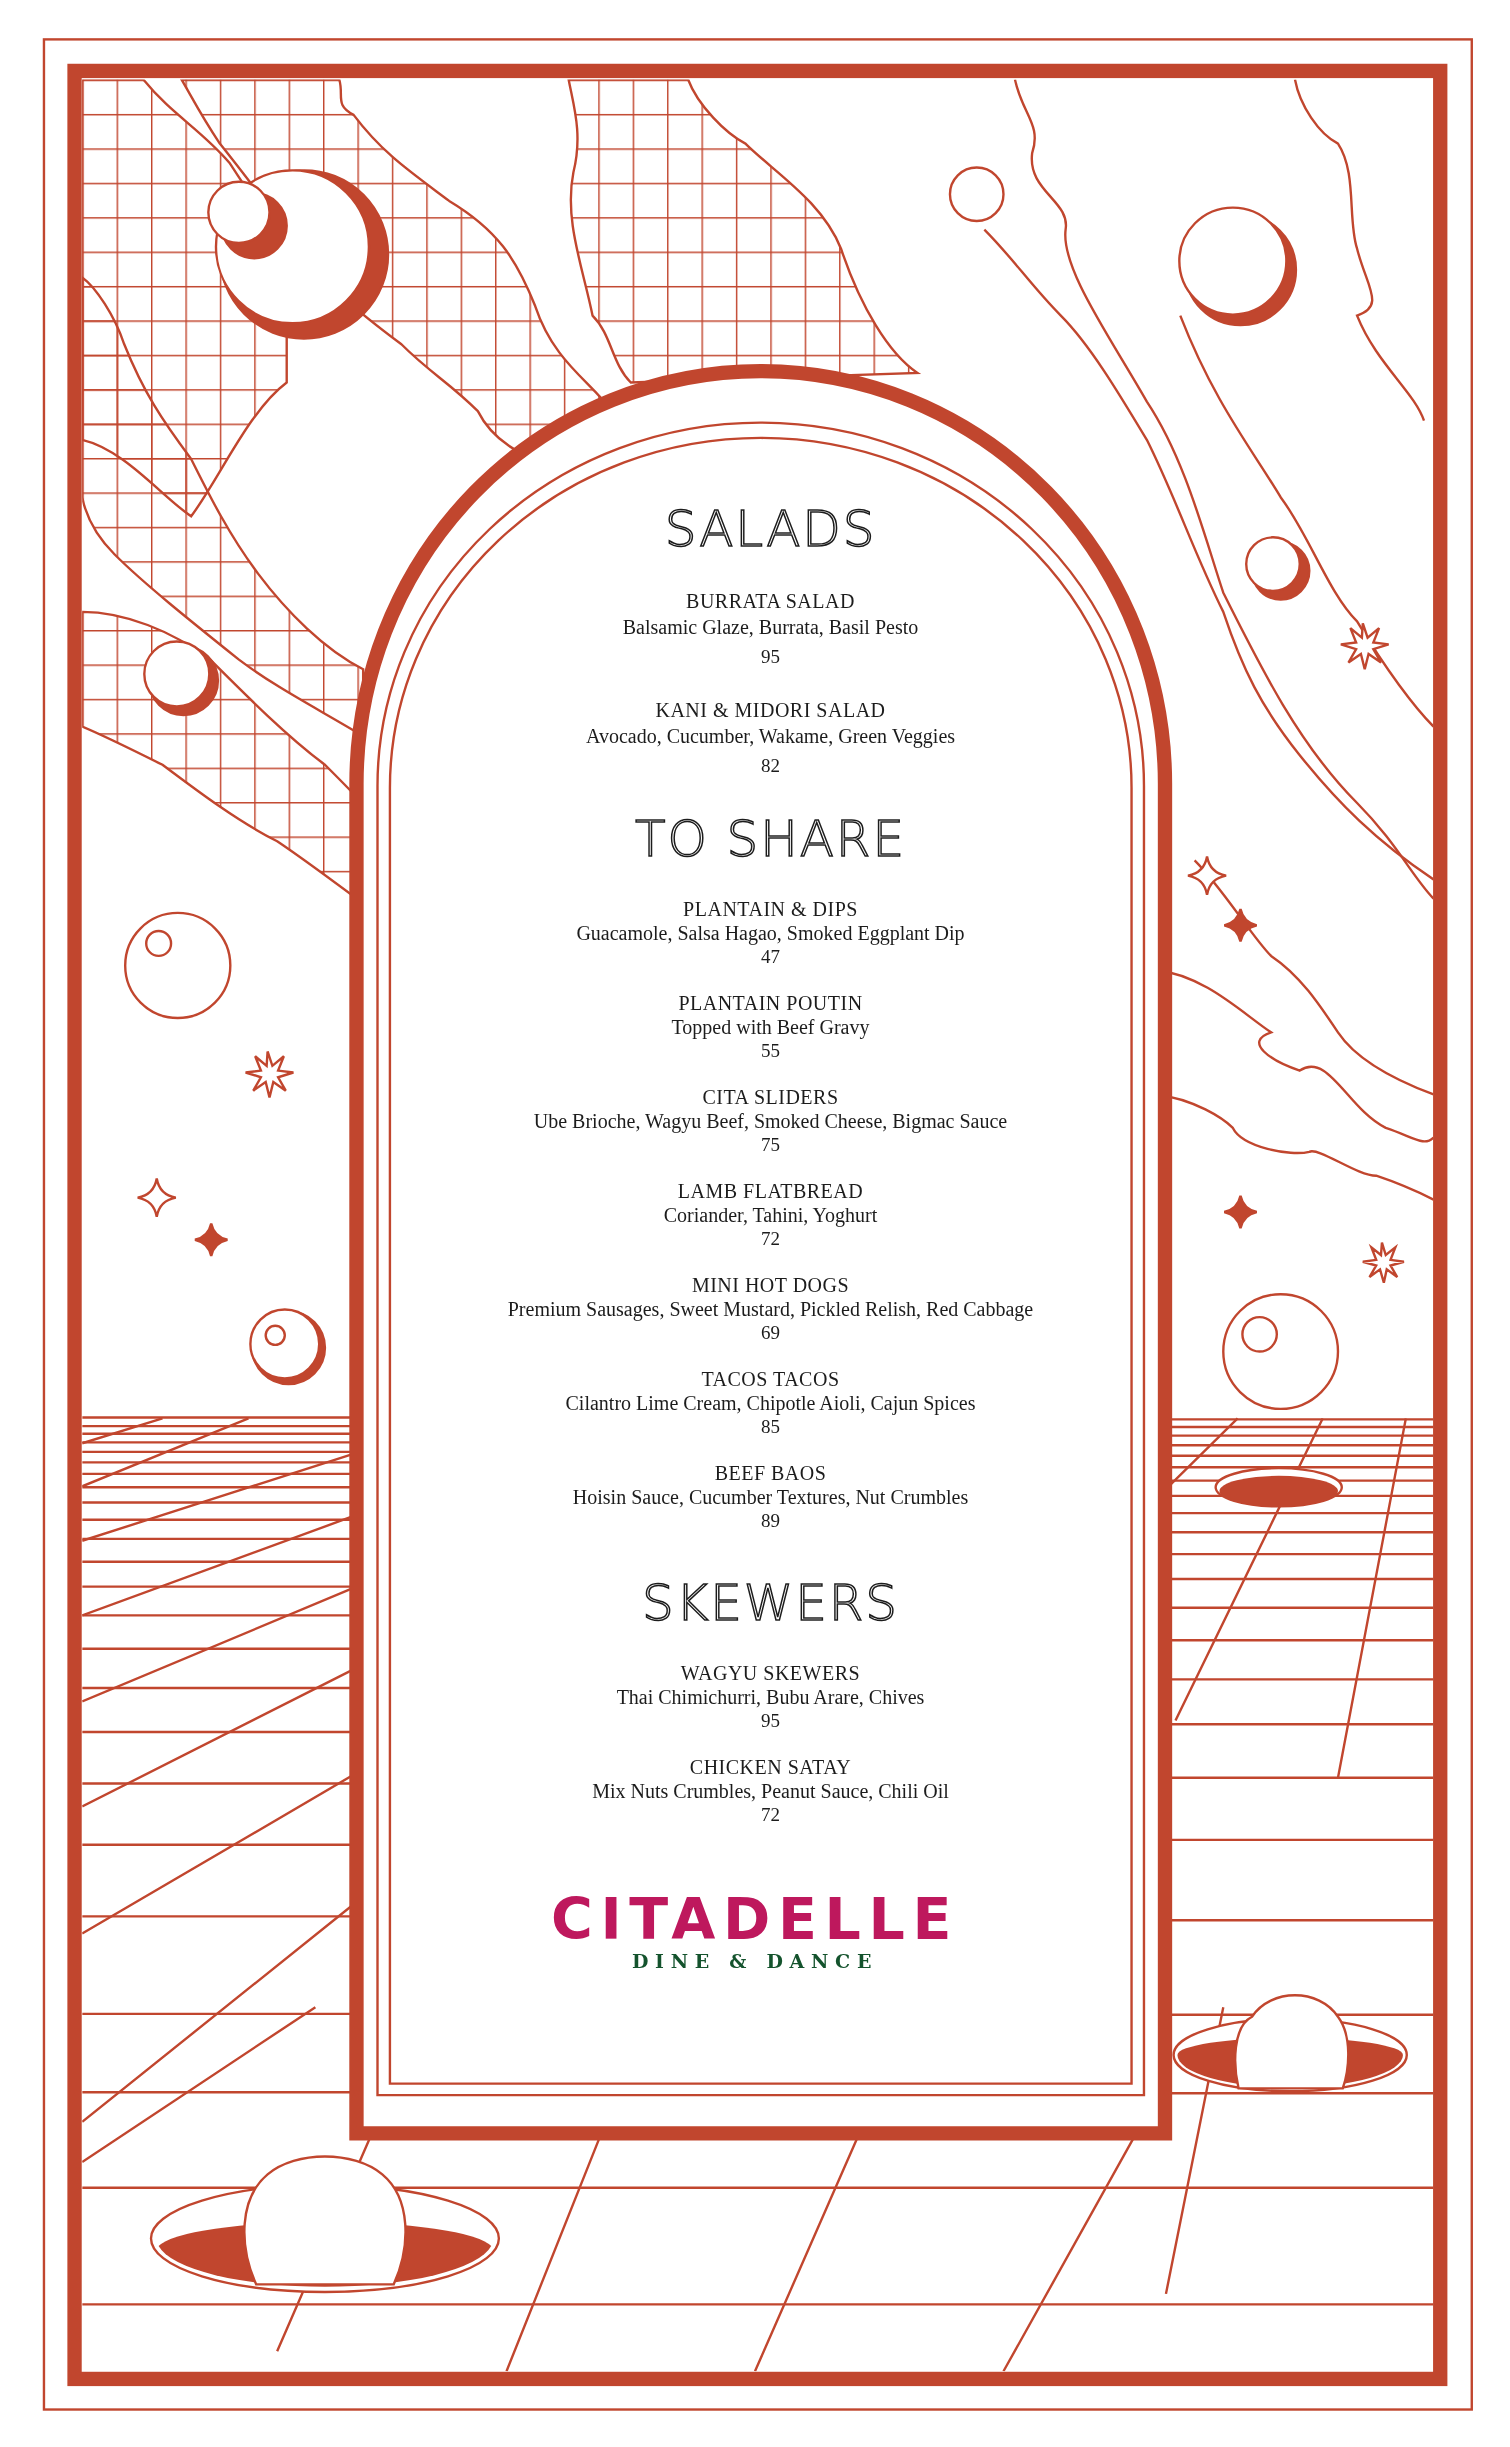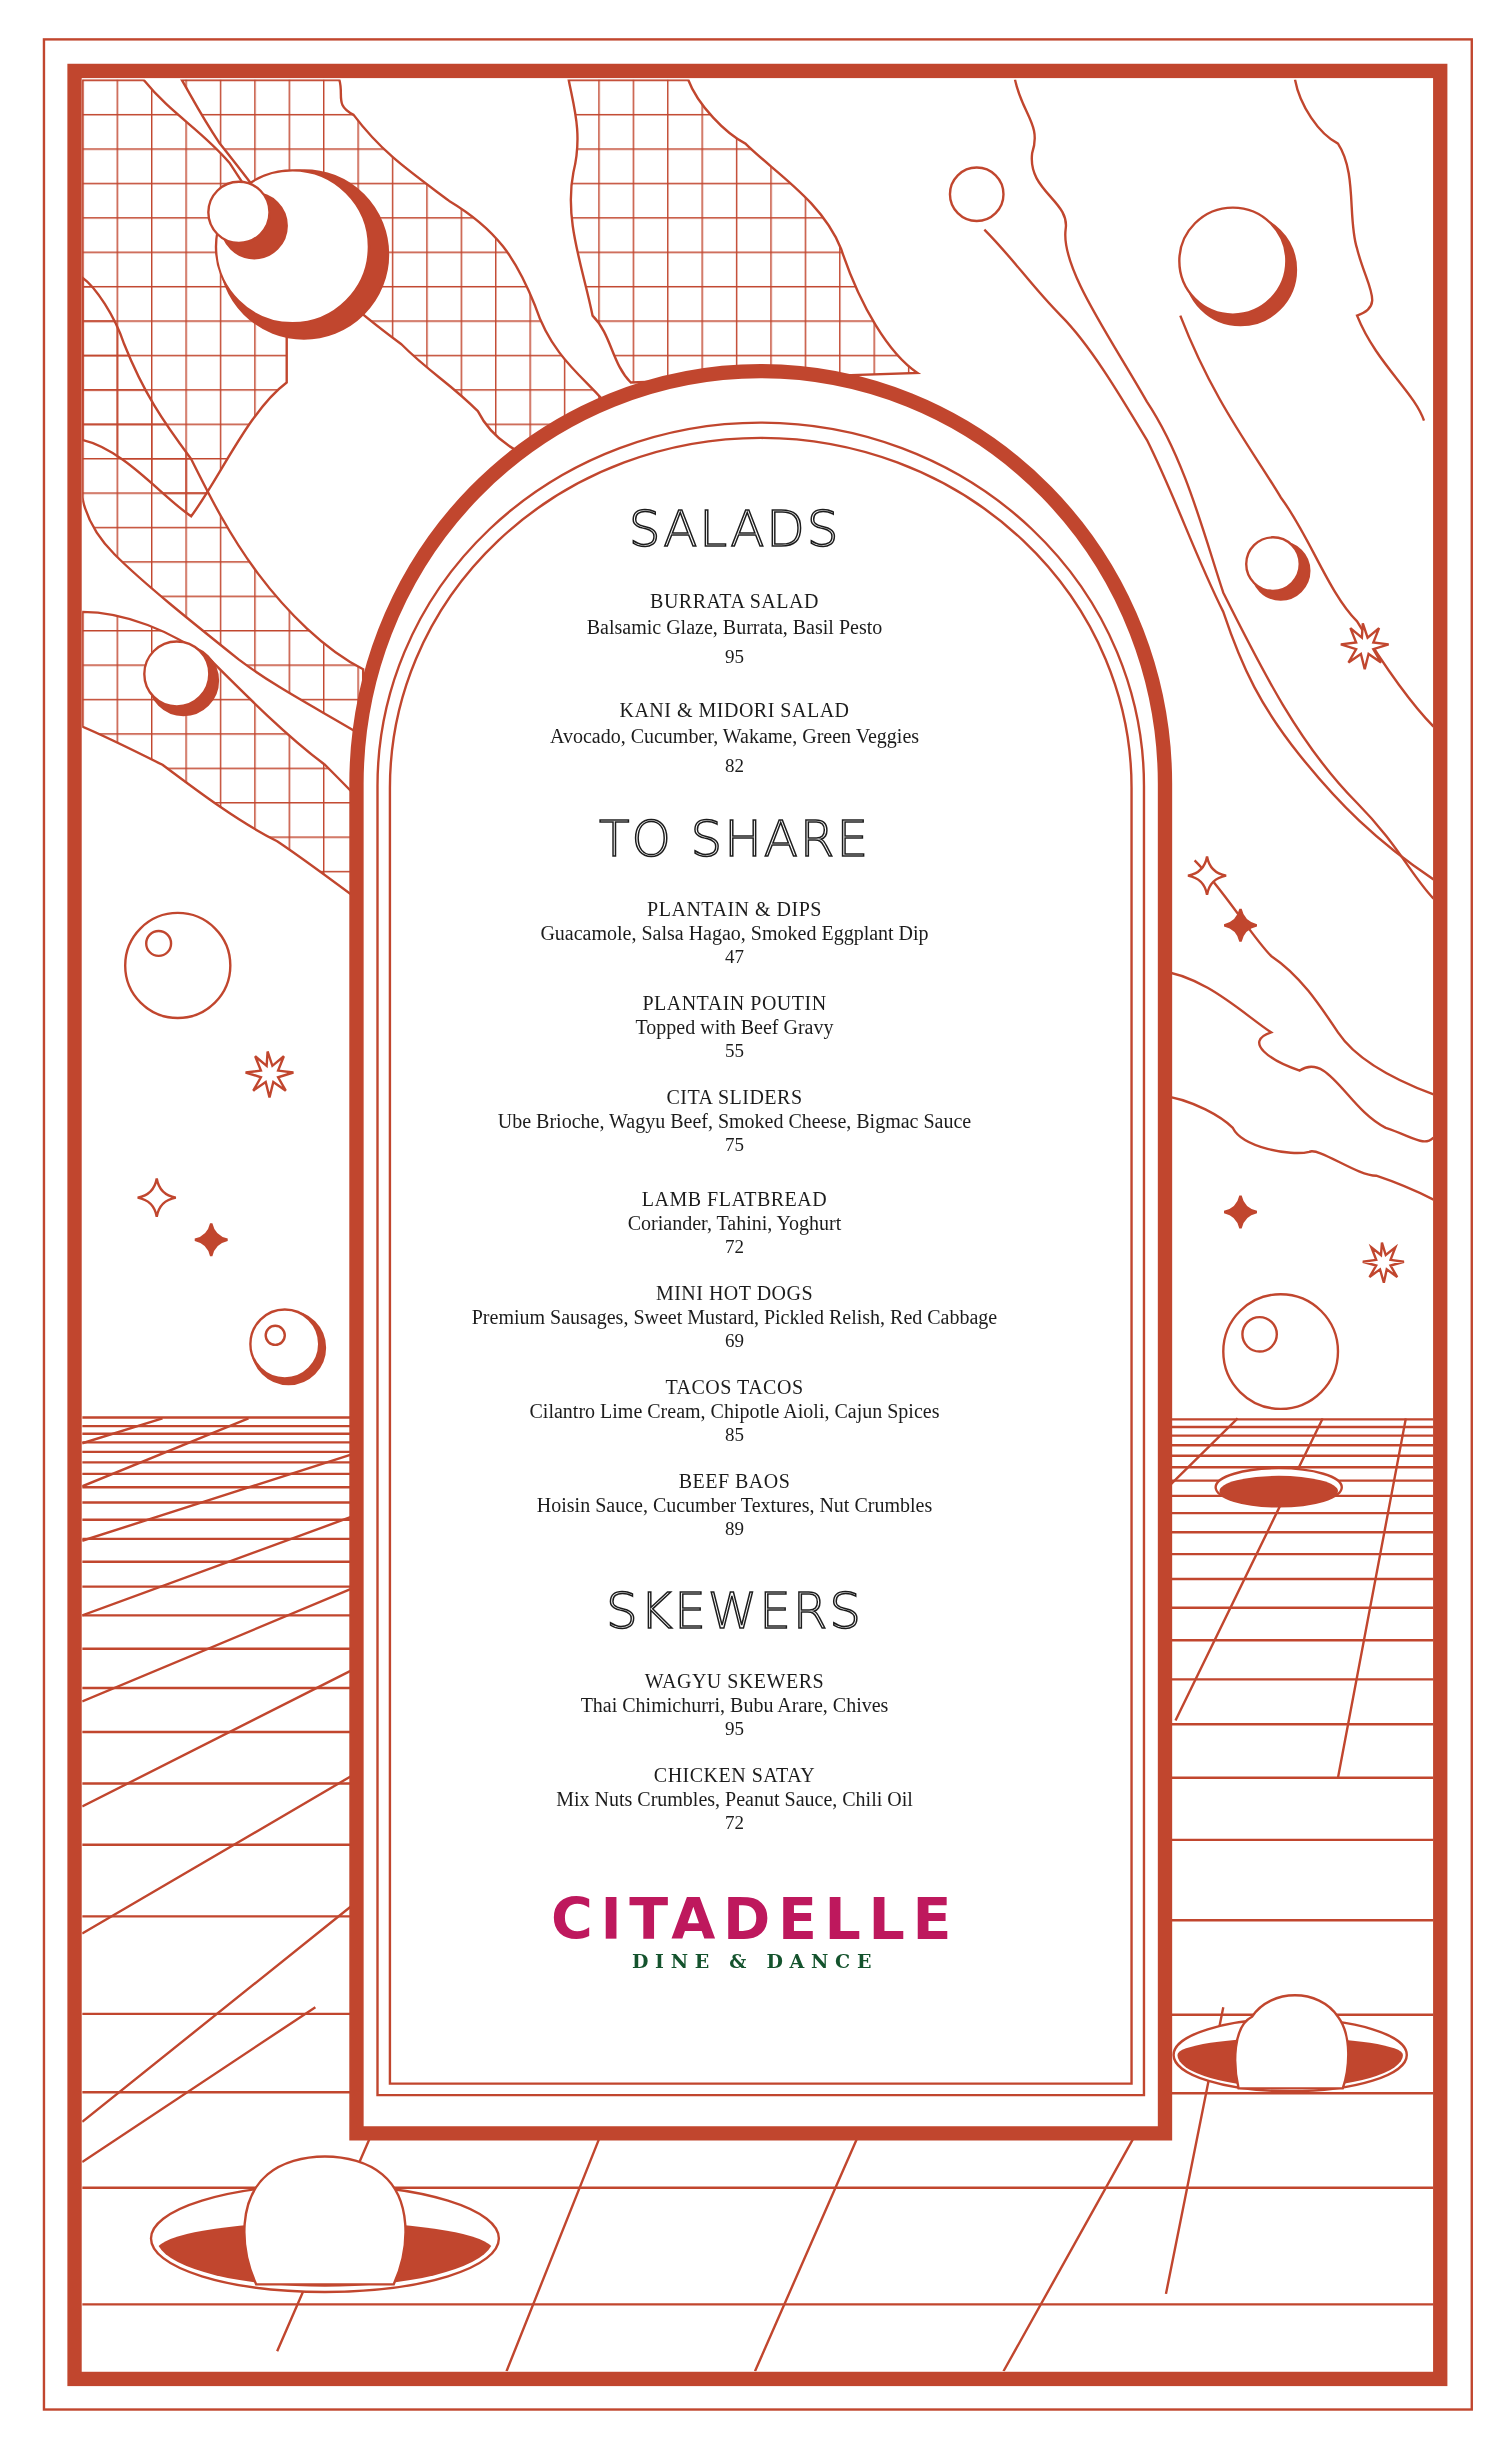--- a/index.html
+++ b/index.html
@@ -1,18 +1,18 @@
 <!DOCTYPE html>
 <html><head>
 <meta charset="utf-8">
 <style>
   html, body { margin:0; padding:0; background:#ffffff; }
   body { width:1510px; height:2447px; position:relative; overflow:hidden; font-family:"Liberation Sans", sans-serif; }
   #art { position:absolute; left:0; top:0; width:1510px; height:2447px; }
-  .menu { position:absolute; left:381px; top:478px; width:707px; text-align:center; color:#1c1c1c; }
+  .menu { position:absolute; left:417px; top:478px; width:707px; text-align:center; color:#1c1c1c; }
   .section-title { font-family:"DejaVu Sans", sans-serif; font-weight:200; font-size:50px; letter-spacing:1.9px; line-height:61px; height:61px; margin:0;
     color:transparent; -webkit-text-stroke:1.5px #1c1c1c; text-transform:uppercase; }
   .item { font-family:"Liberation Serif", serif; margin:0; }
   .item-name { font-size:20px; letter-spacing:0.5px; line-height:24px; }
   .item-desc { font-size:20px; line-height:24px; }
   .item-price { font-size:19px; line-height:24px; }
   .logo { position:absolute; left:0; width:100%; text-align:center; }
   .logo-word { font-family:"DejaVu Sans", sans-serif; font-weight:bold; font-size:57px; letter-spacing:7.6px; color:#be185d; line-height:61px; }
   .logo-sub { font-family:"DejaVu Serif", serif; font-size:19px; letter-spacing:6.7px; color:#14532d; margin-top:0; font-weight:bold; }
 </style>
@@ -156,21 +156,21 @@
     <div class="item" style="margin-top:22px;">
       <div class="item-name">PLANTAIN POUTIN</div>
       <div class="item-desc">Topped with Beef Gravy</div>
       <div class="item-price">55</div>
     </div>
     <div class="item" style="margin-top:22px;">
       <div class="item-name">CITA SLIDERS</div>
       <div class="item-desc">Ube Brioche, Wagyu Beef, Smoked Cheese, Bigmac Sauce</div>
       <div class="item-price">75</div>
     </div>
-    <div class="item" style="margin-top:30px;">
+    <div class="item" style="margin-top:22px;">
       <div class="item-name">LAMB FLATBREAD</div>
       <div class="item-desc">Coriander, Tahini, Yoghurt</div>
       <div class="item-price">72</div>
     </div>
     <div class="item" style="margin-top:22px;">
       <div class="item-name">MINI HOT DOGS</div>
       <div class="item-desc">Premium Sausages, Sweet Mustard, Pickled Relish, Red Cabbage</div>
       <div class="item-price">69</div>
     </div>
     <div class="item" style="margin-top:22px;">

